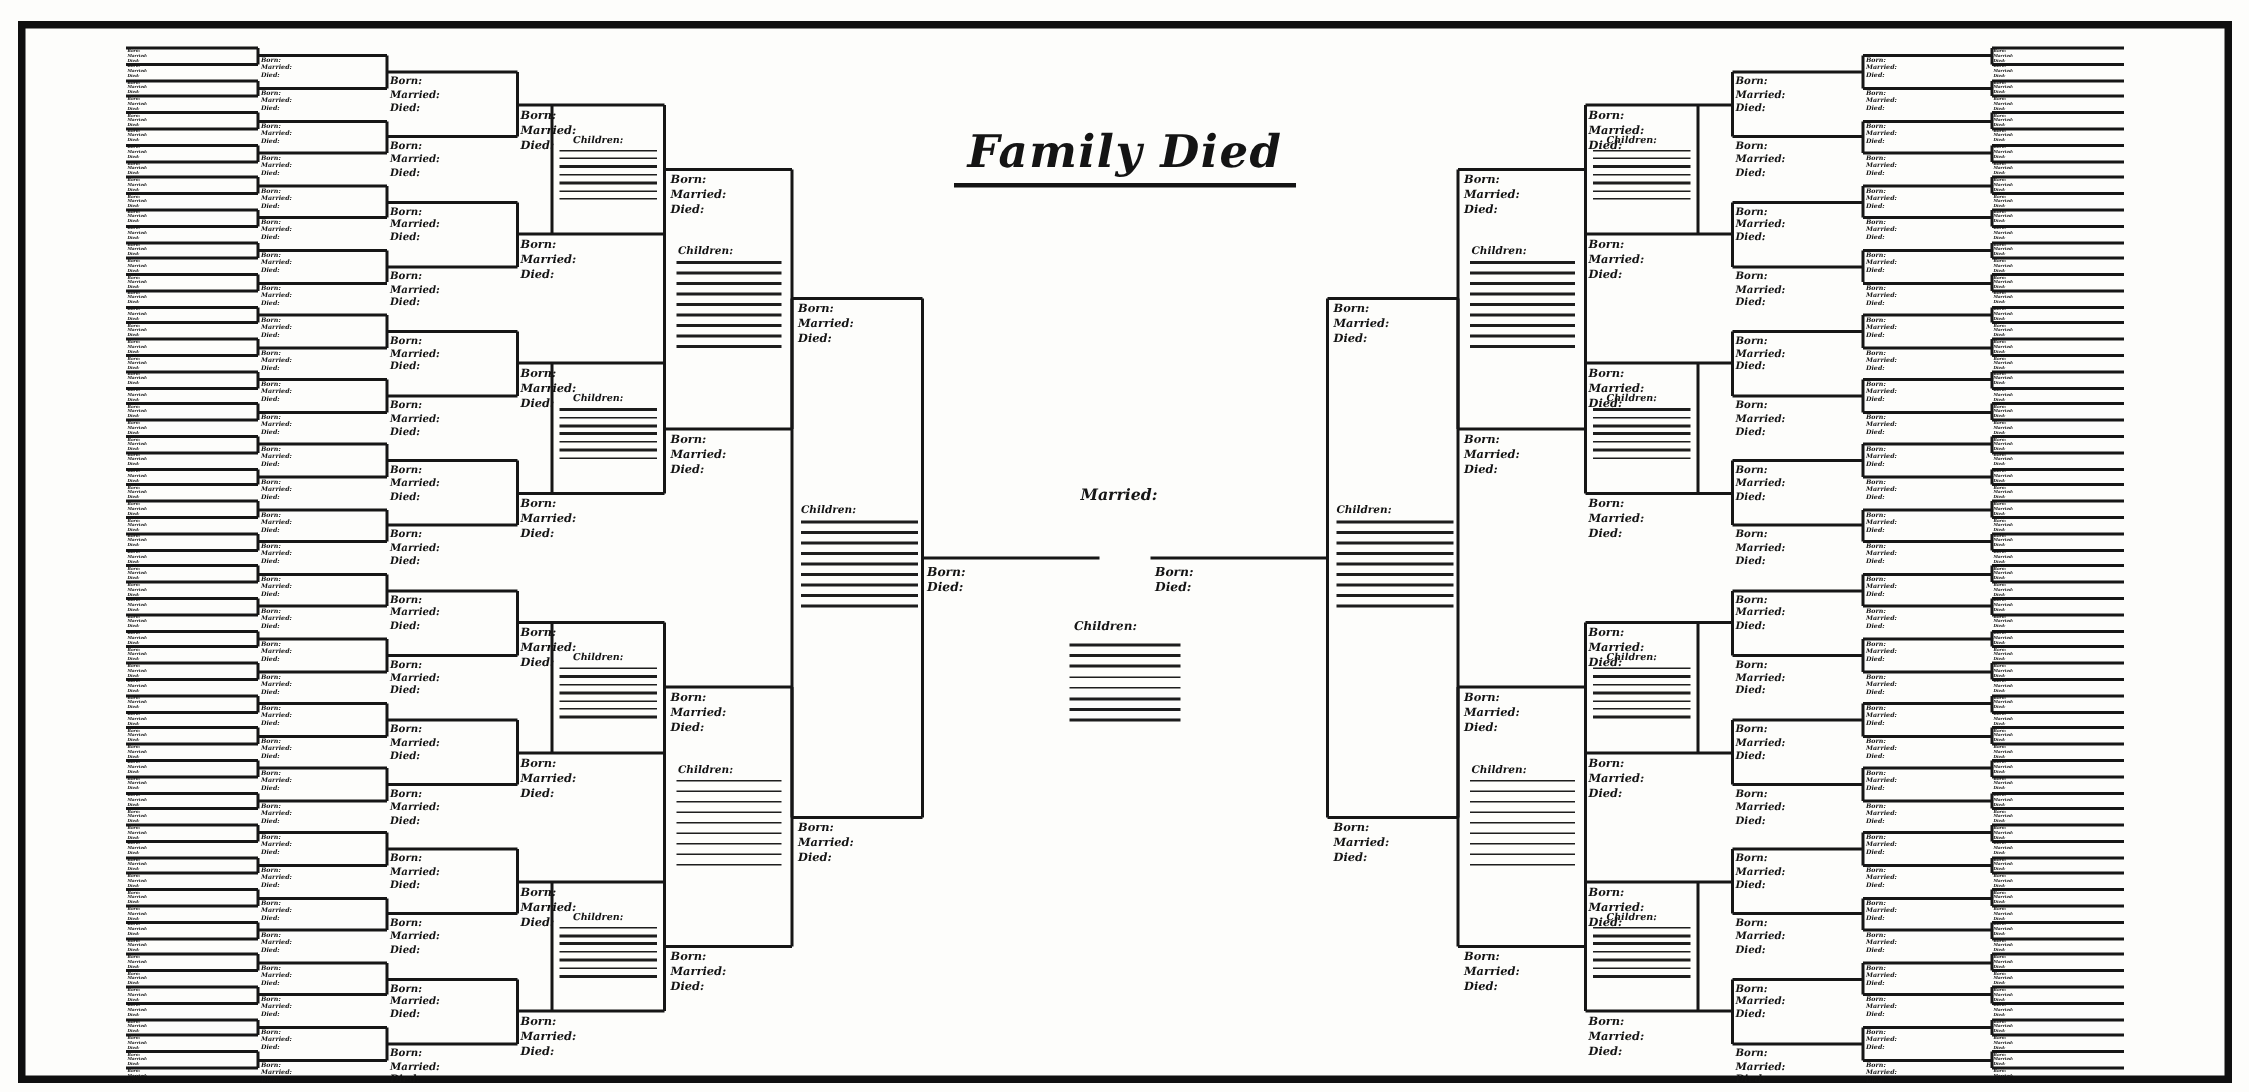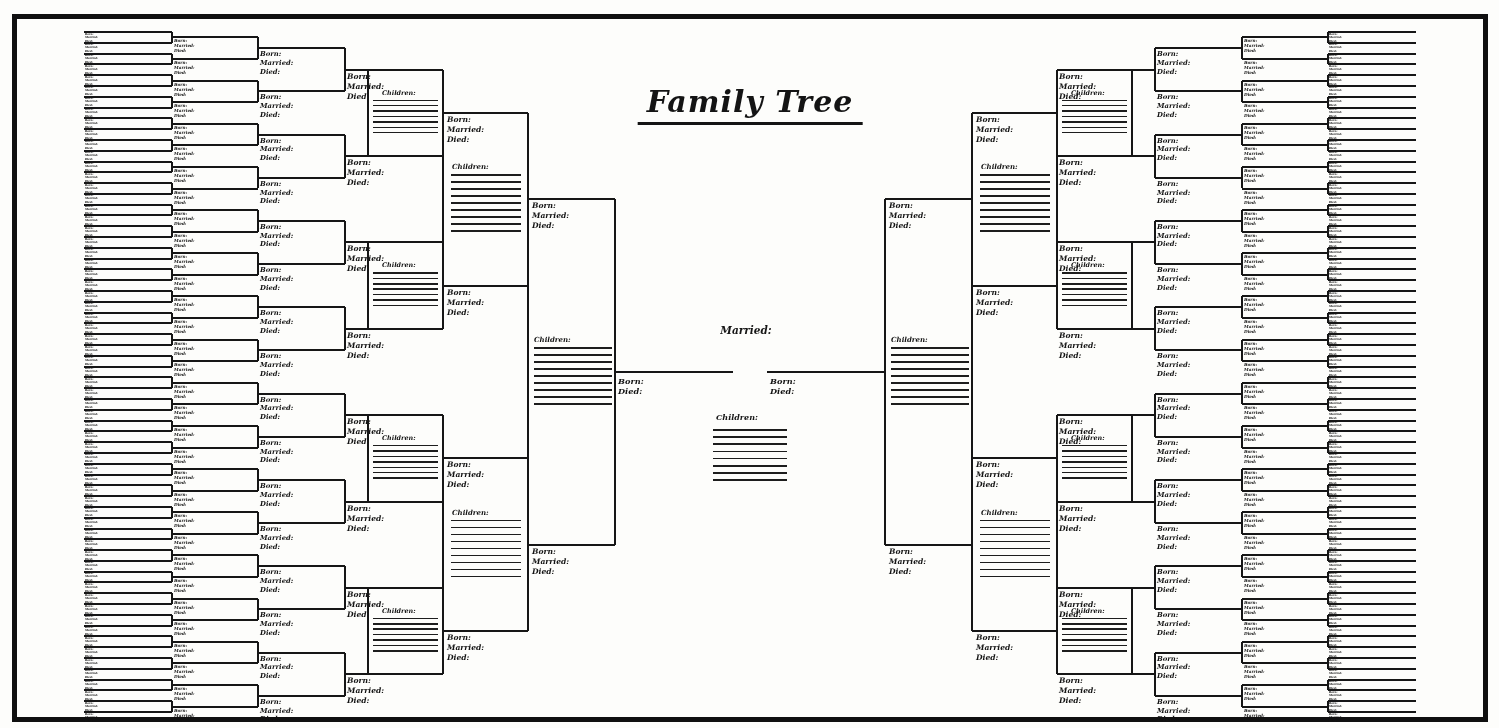--- a/index.html
+++ b/index.html
@@ -32,21 +32,21 @@
   .lbl{
     position:absolute;color:#131313;font-weight:700;font-style:italic;
     white-space:pre-line;transform-origin:0 0;
   }
 </style>
 </head>
 <body>
 
 <div class="page">
   <div class="frame"></div>
-  <div class="title">Family Tree</div>
+  <div class="title">Family Died</div>
   <div class="married">Married:</div>
   <div class="center-children-label">Children:</div>
   <div id="lines-layer">
       <div class="ln" style="left: 84px; top: 31px; width: 88px; height: 2px; background: rgb(22, 22, 22);"></div>
       <div class="lbl" style="left: 85px; top: 32.5px; font-size: 6px; line-height: 6.9px; transform: scale(0.45);">Born:
 Married:
 Died:</div>
       <div class="ln" style="left: 84px; top: 41.7937px; width: 88px; height: 2px; background: rgb(22, 22, 22);"></div>
       <div class="lbl" style="left: 85px; top: 43.2937px; font-size: 6px; line-height: 6.9px; transform: scale(0.45);">Born:
 Married:

